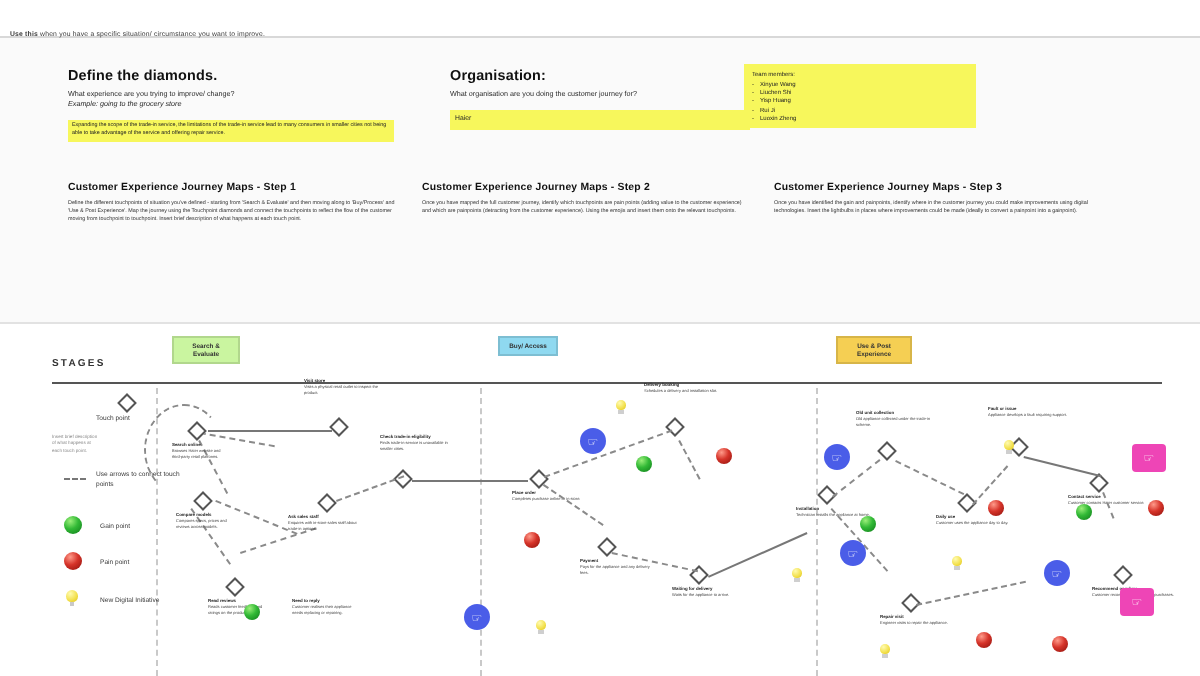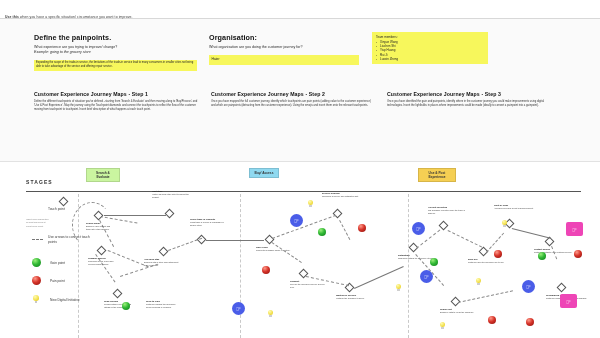--- a/index.html
+++ b/index.html
@@ -147,27 +147,27 @@
 
   <div class="hdr">
     <div class="hdr-sub">
       <b>Use this</b><span> when you have a specific situation/ circumstance you want to improve.</span>
     </div>
   </div>
 
   <div class="band">
 
     <div class="blk" style="left:34px; top:14px; width:163px;">
-      <h2>Define the painpoints.</h2>
+      <h2>Define the diamonds.</h2>
       <div class="q">What experience are you trying to improve/ change?</div>
       <div class="q ital" style="margin-bottom:4px;">Example: going to the grocery store</div>
       <div class="hl">Expanding the scope of the trade-in service, the limitations of the trade-in service lead to many consumers in smaller cities not being able to take advantage of the service and offering repair service.</div>
     </div>
 
-    <div class="blk" style="left:209px; top:14px; width:150px;">
+    <div class="blk" style="left:225px; top:14px; width:150px;">
       <h2>Organisation:</h2>
       <div class="q" style="margin-bottom:5px;">What organisation are you doing the customer journey for?</div>
       <div class="hl one">Haier</div>
     </div>
 
     <div class="team">
       <div class="tt">Team members:</div>
       <ul>
         <li>Xinyue Wang</li>
         <li>Liuchen Shi</li>

